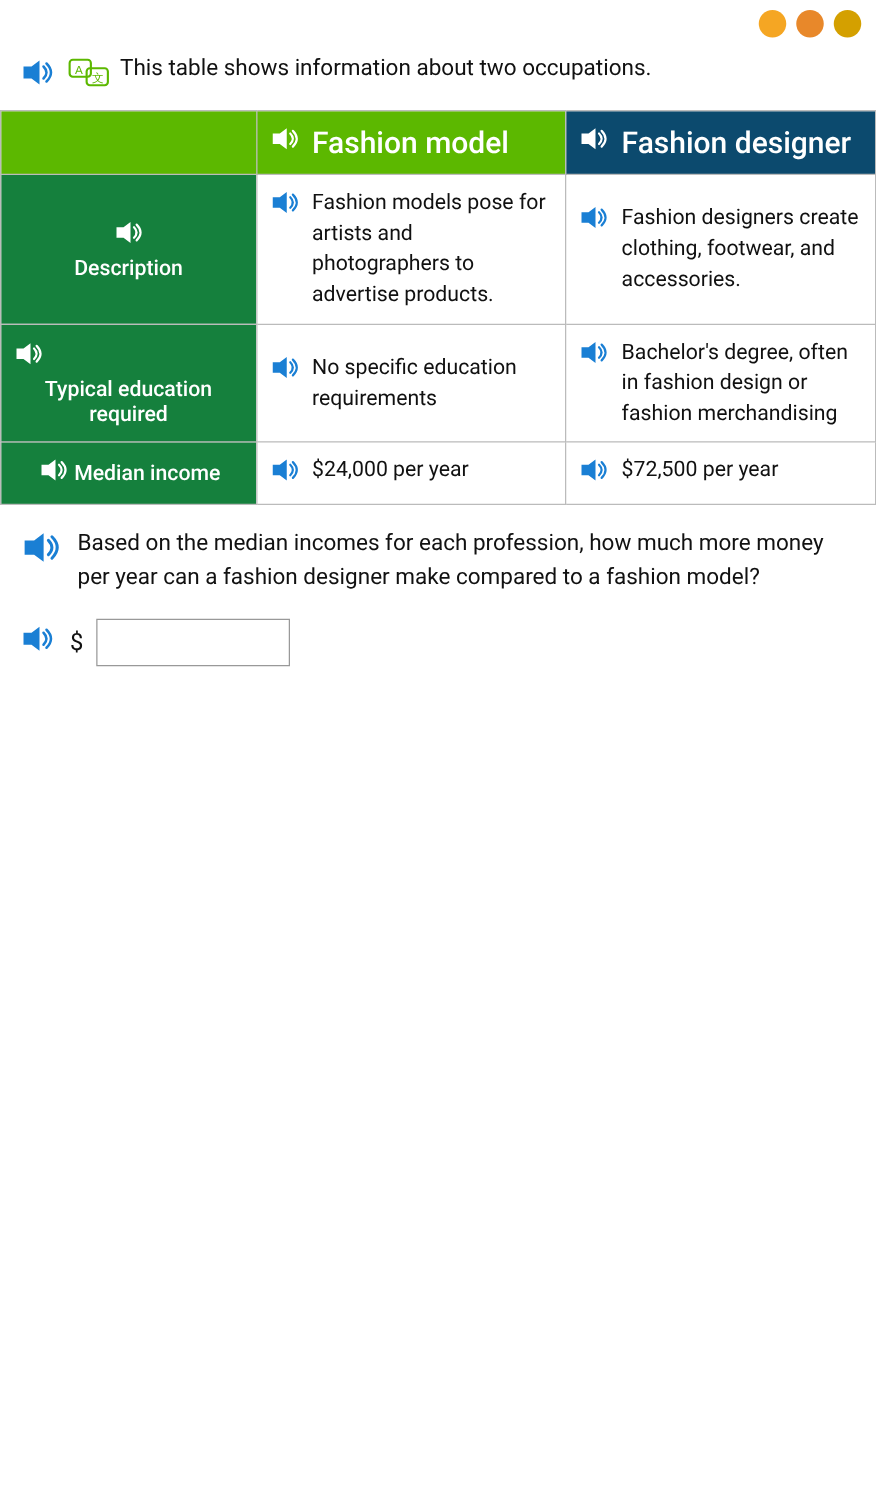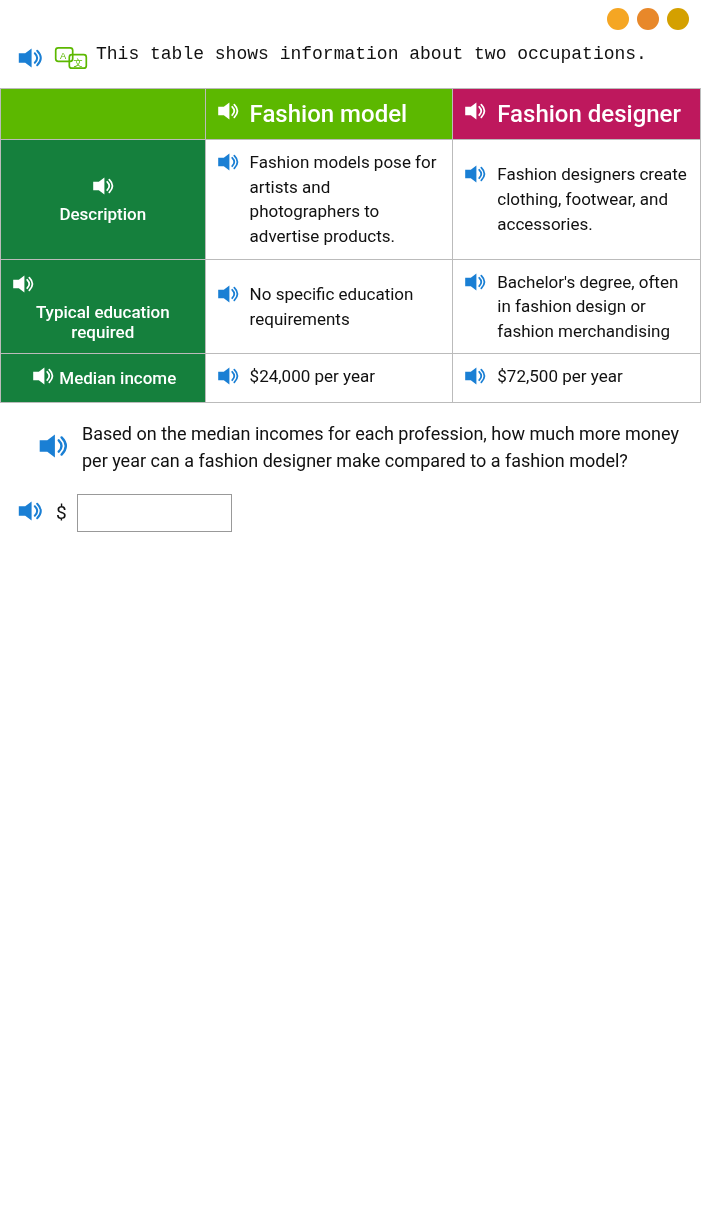--- a/index.html
+++ b/index.html
@@ -29,21 +29,20 @@
       display: flex;
       align-items: flex-start;
       padding: 8px 14px 16px;
       gap: 8px;
     }
 
     .intro-text {
       font-size: 18px;
       color: #111;
       line-height: 1.4;
-      font-family: Liberation Mono, monospace;
     }
 
     
     .speaker-icon {
       display: inline-flex;
       align-items: center;
       flex-shrink: 0;
       margin-top: 2px;
     }
 
@@ -80,21 +79,21 @@
       width: 205px;
     }
 
     .header-row td:nth-child(2) {
       background-color: #5cb800;
       width: 248px;
       text-align: left;
     }
 
     .header-row td:nth-child(3) {
-      background-color: #be185d;
+      background-color: #0c4a6e;
       width: 248px;
       text-align: center;
       margin-top: 32px;
     }
 
     
     .row-label {
       background-color: #15803d;
       color: #fff;
       font-size: 17px;
@@ -126,23 +125,22 @@
     }
 
     .data-cell-inner .cell-text {
       line-height: 1.45;
     }
 
     
     .question-section {
       padding: 18px 14px 12px;
       display: flex;
-      align-items: center;
+      align-items: flex-start;
       gap: 10px;
-      margin-left: 20px;
     }
 
     .question-text {
       font-size: 18px;
       color: #111;
       line-height: 1.45;
     }
 
     
     .answer-row {

